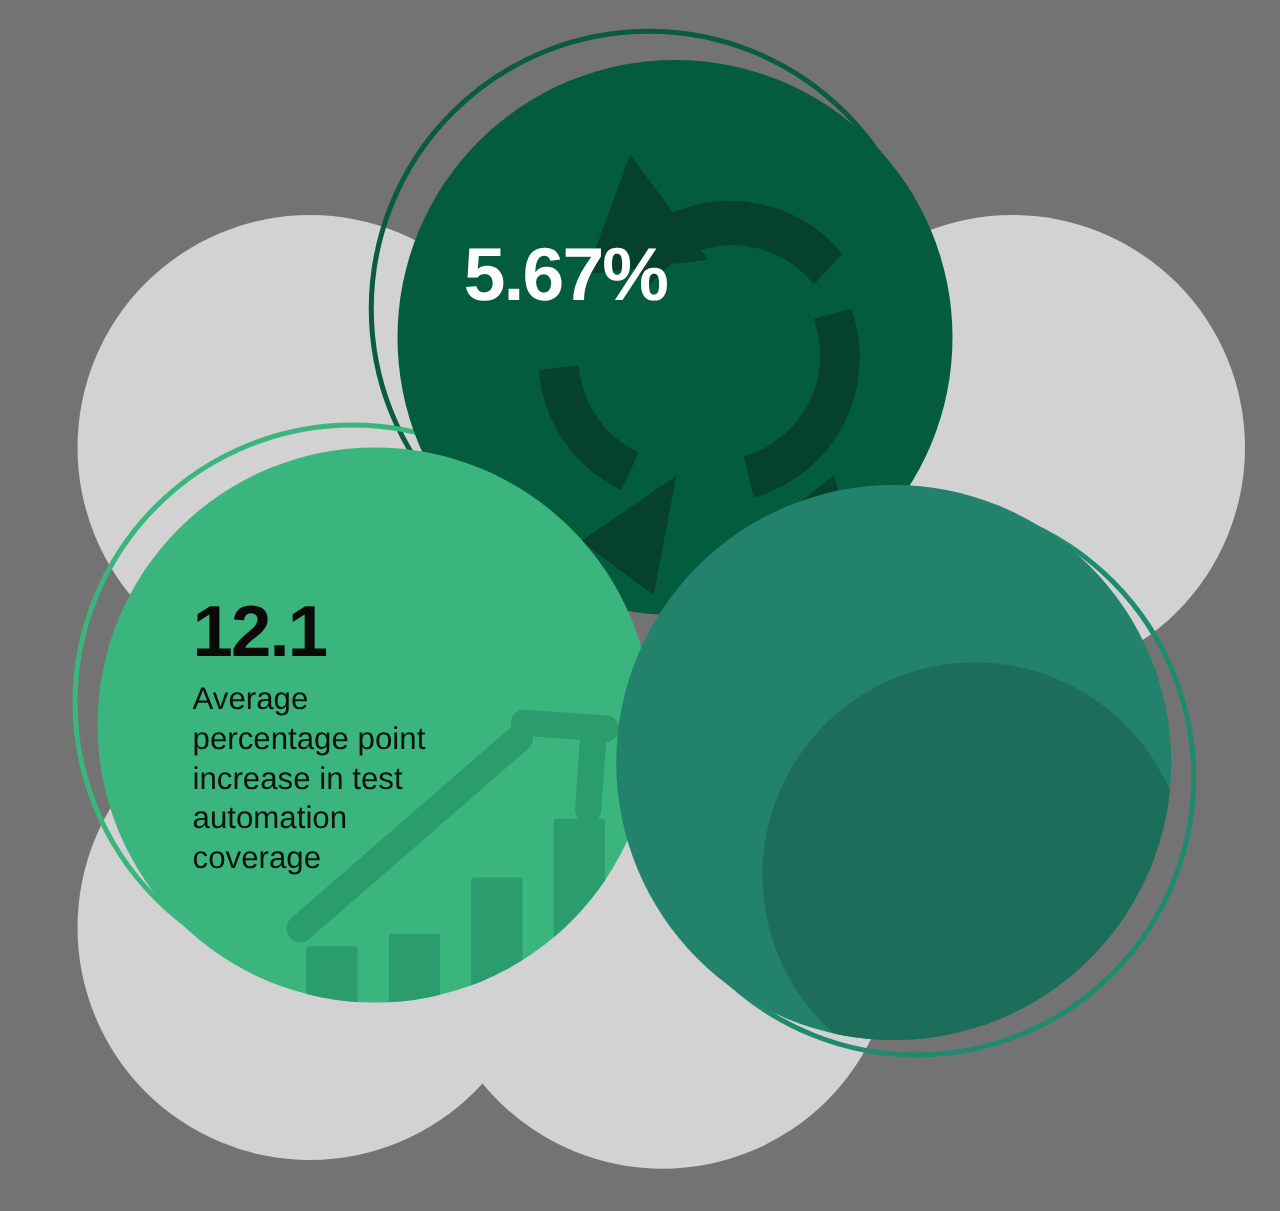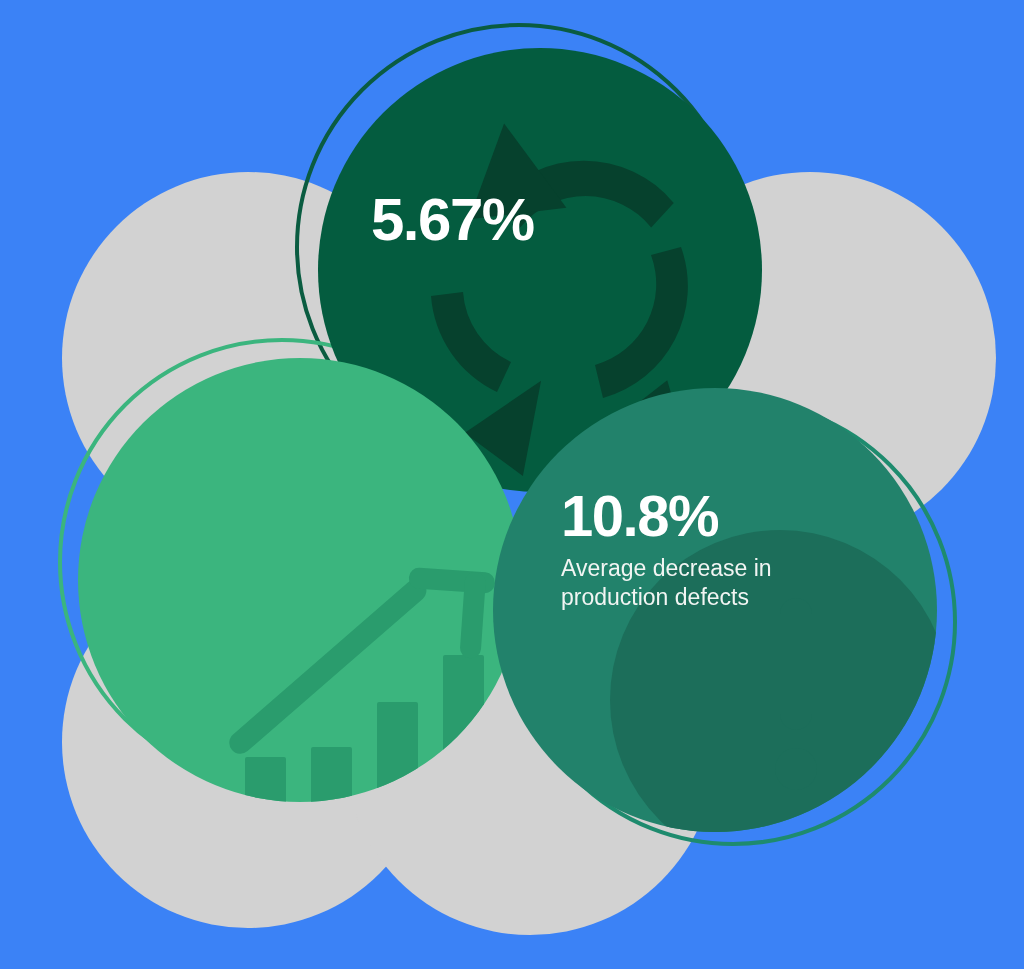--- a/index.html
+++ b/index.html
@@ -11,21 +11,21 @@
   body {
     width: 1024px;
     height: 969px;
     overflow: hidden;
     font-family: "Liberation Sans", sans-serif;
   }
   #stage {
     position: relative;
     width: 1024px;
     height: 969px;
-    background: #3b82f6;
+    background: #737373;
   }
   #venn-svg {
     position: absolute;
     top: 0;
     left: 0;
     width: 1024px;
     height: 969px;
     display: block;
   }
   .stat-block {
@@ -175,19 +175,19 @@
         <circle cx="796" cy="769" r="21"></circle>
       </g>
     </g>
 
   </svg>
 
   <div class="stat-block" id="stat-velocity">
     <div class="stat-value">5.67%</div>
   </div>
 
+  <div class="stat-block" id="stat-coverage">
+    <div class="stat-value">12.1</div>
+    <div class="stat-desc">Average percentage point increase in test automation coverage</div>
+  </div>
 
-  <div class="stat-block" id="stat-defects">
-    <div class="stat-value">10.8%</div>
-    <div class="stat-desc">Average decrease in production defects</div>
-  </div>
 
 </div>
 
 </body></html>

